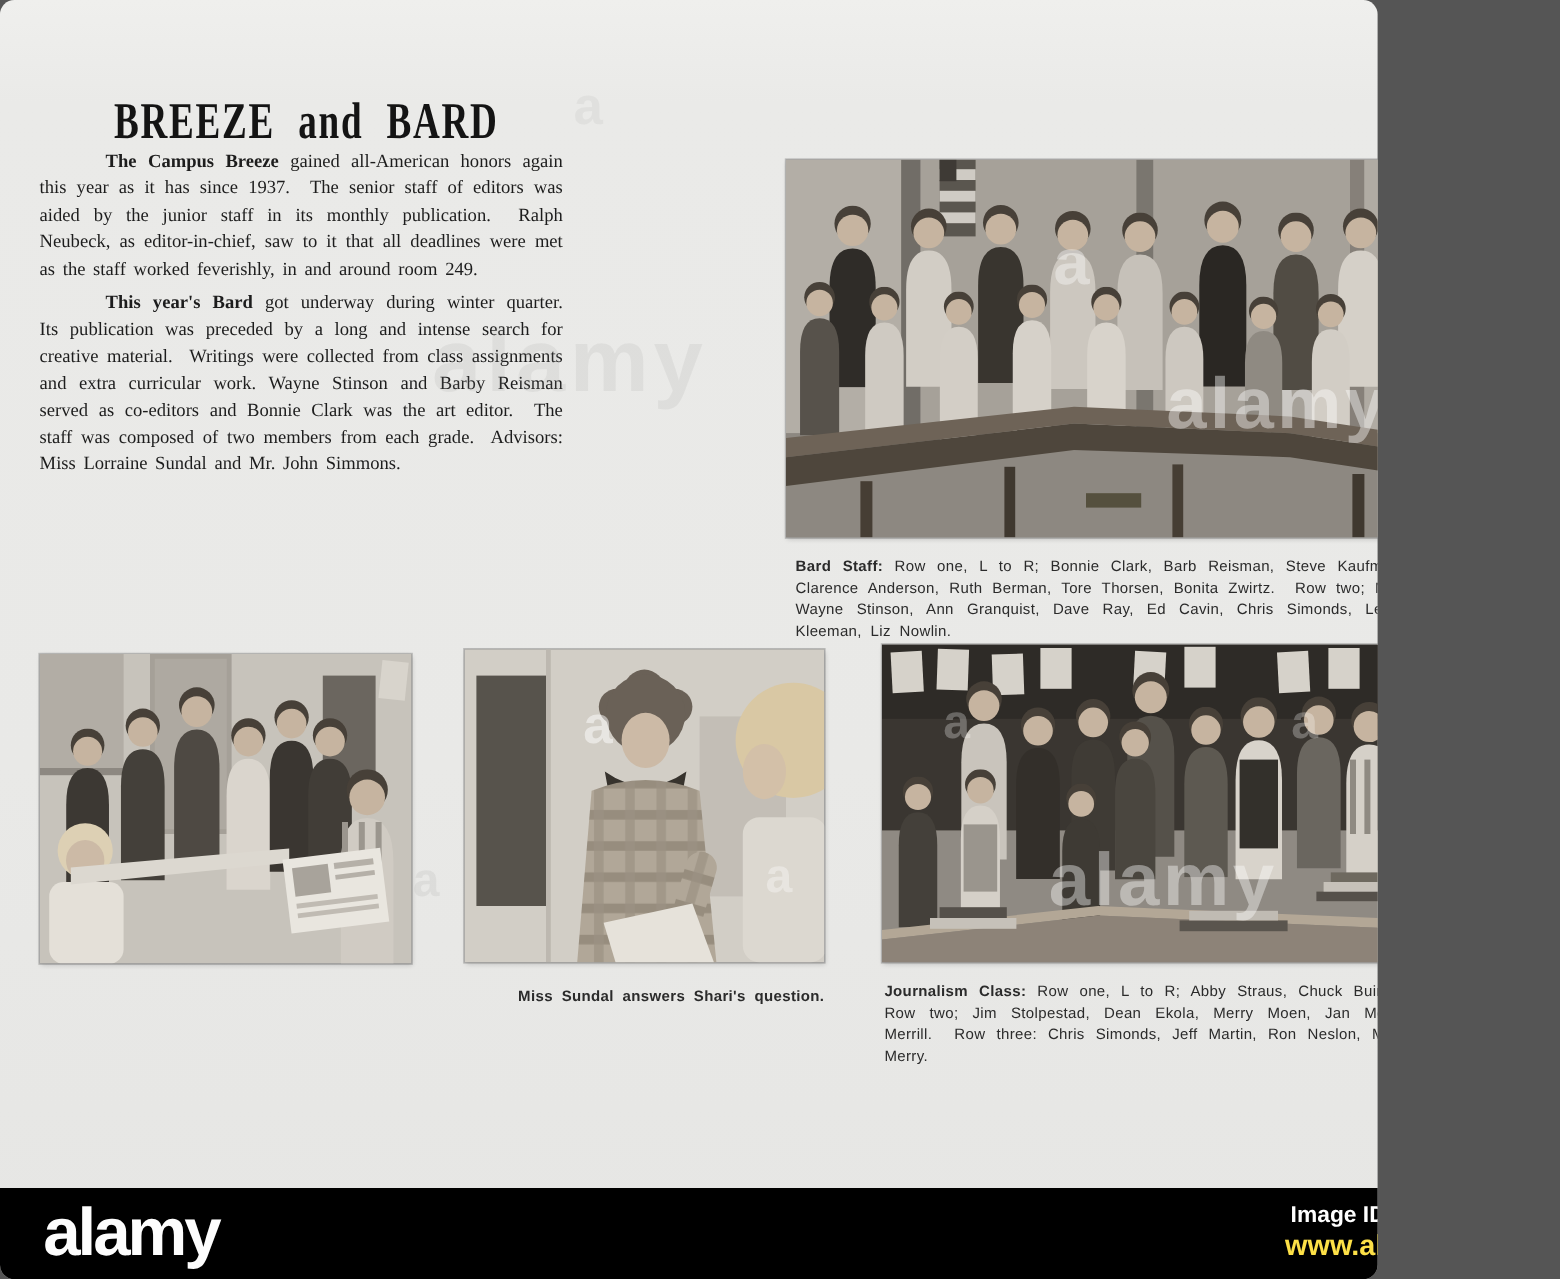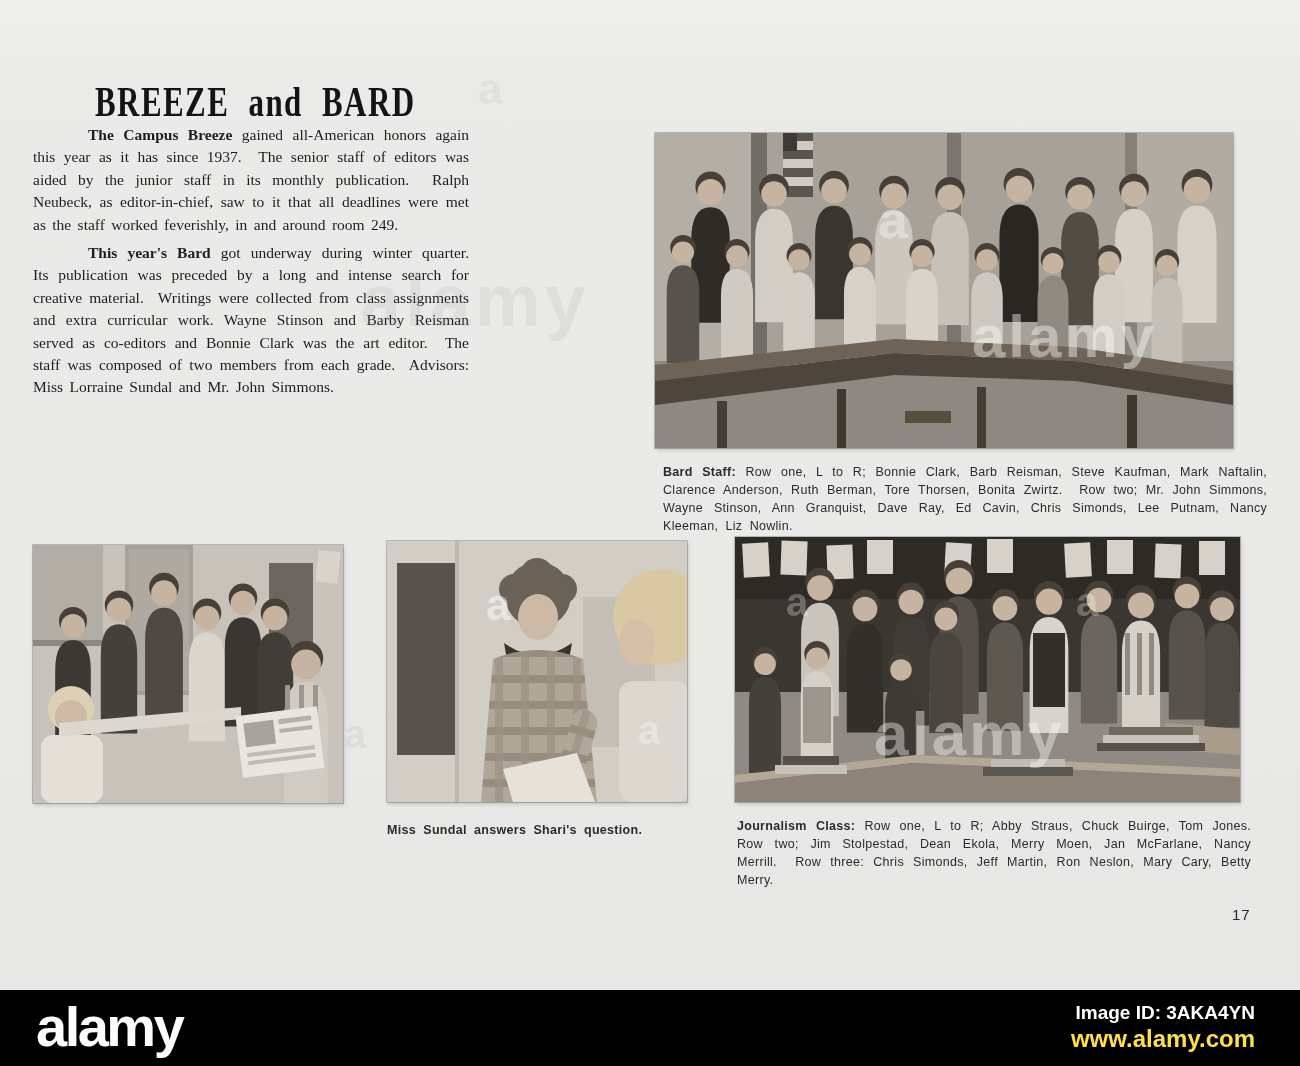--- a/index.html
+++ b/index.html
@@ -1,19 +1,19 @@
 <!DOCTYPE html>
 <html><head>
 <meta charset="utf-8">
 <style>
   html,body { margin:0; padding:0; background:#555; }
   .scan {
-    position:relative; width:1300px; height:1066px; overflow:hidden;
+    position:relative; width:1148px; height:1066px; overflow:hidden;
     background:linear-gradient(180deg,#efefed 0%, #eaeae8 8%, #e9e9e7 60%, #e6e6e4 100%);
-    font-family:"Liberation Serif", serif; color:#1d1d1d;
+    font-family:"Liberation Serif", serif; color:#1d1d1d;border-radius:12px;
   }
   
   .page-title{
     position:absolute; left:95px; top:80px; margin:0;
     font-family:"Liberation Serif", serif; font-weight:700; font-size:43px; line-height:1;
     letter-spacing:2px; word-spacing:14px; color:#141414;
     transform:scaleX(.72) scaleY(1.0); transform-origin:left top; white-space:nowrap;
   }
   .body-text{ position:absolute; left:33px; top:124px; width:436px; }
   .body-text p{
@@ -34,21 +34,21 @@
   #photo-journalism { left:735px; top:537px; width:505px; height:265px; }
   
   .caption{
     position:absolute; font-family:"Liberation Sans", sans-serif;
     font-size:12.5px; line-height:18px; color:#2b2b2b;
     text-align:justify; word-spacing:3.5px; letter-spacing:.3px; white-space:pre-wrap;
   }
   .caption .lead{ font-weight:700; }
   #caption-bard       { left:647px; top:463px; width:604px;margin-left:16px; }
   #caption-breeze     { left:33px;  top:821px; width:324px; line-height:15.5px; }
-  #caption-sundal     { left:387px; top:821px; width:300px; text-align:left; font-weight:700; }
+  #caption-sundal     { left:387px; top:821px; width:300px; text-align:right; font-weight:700; }
   #caption-journalism { left:737px; top:817px; width:514px; }
   .page-number{
     position:absolute; left:1232px; top:906px; font-size:15px; color:#2a2a2a;
     font-family:"Liberation Sans", sans-serif; letter-spacing:1px;
   }
   
   .wm{
     position:absolute; pointer-events:none; font-family:"Liberation Sans", sans-serif;
     font-weight:700; user-select:none;
   }

